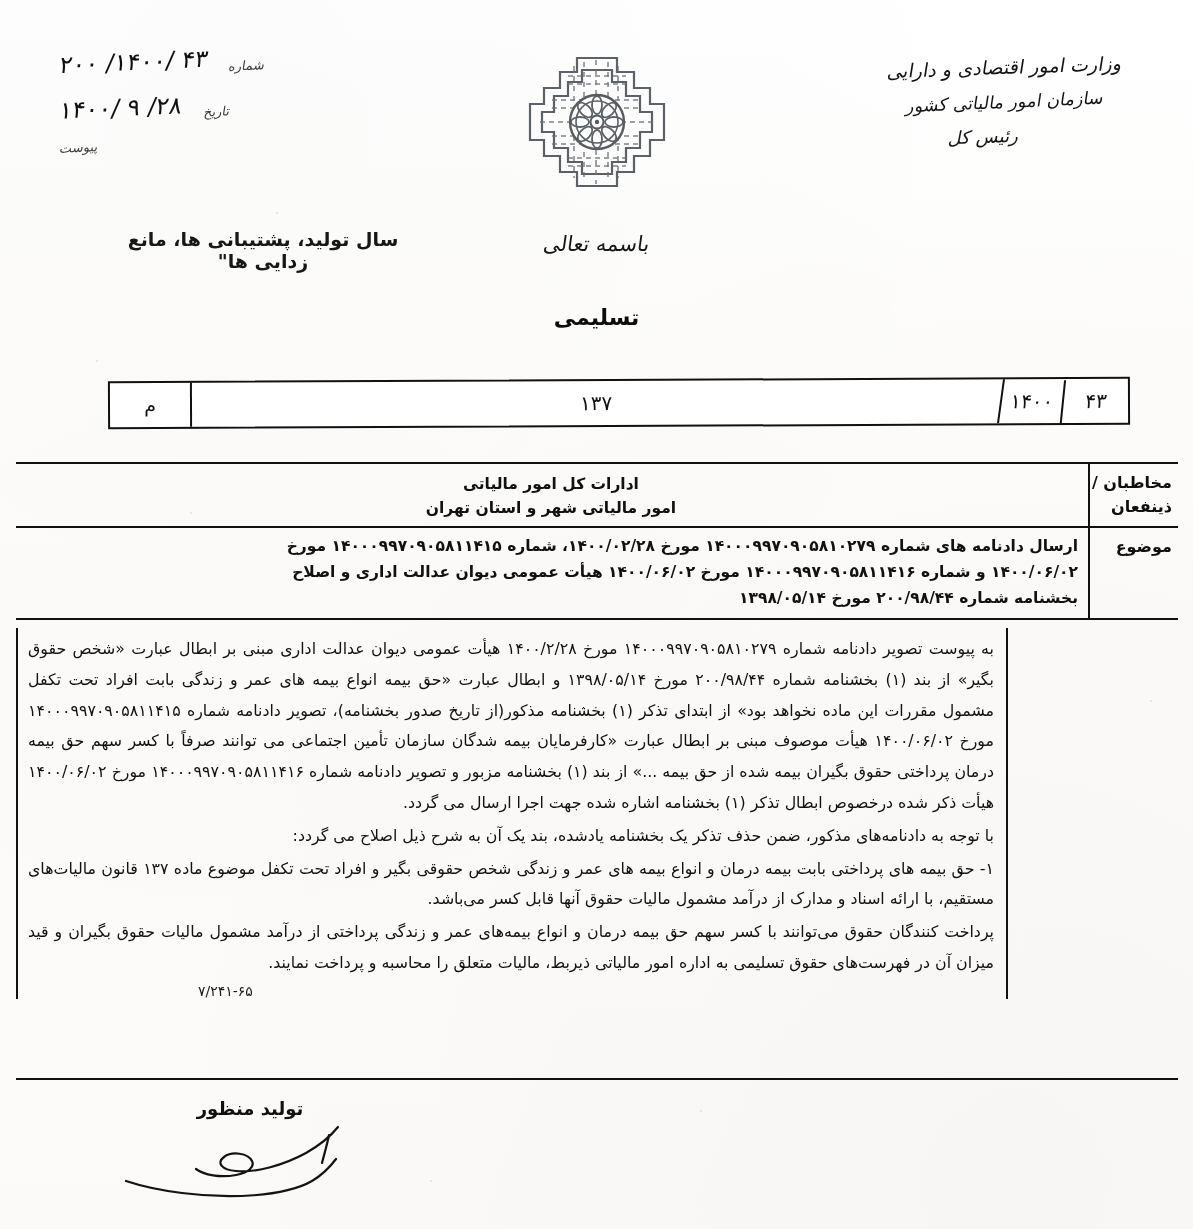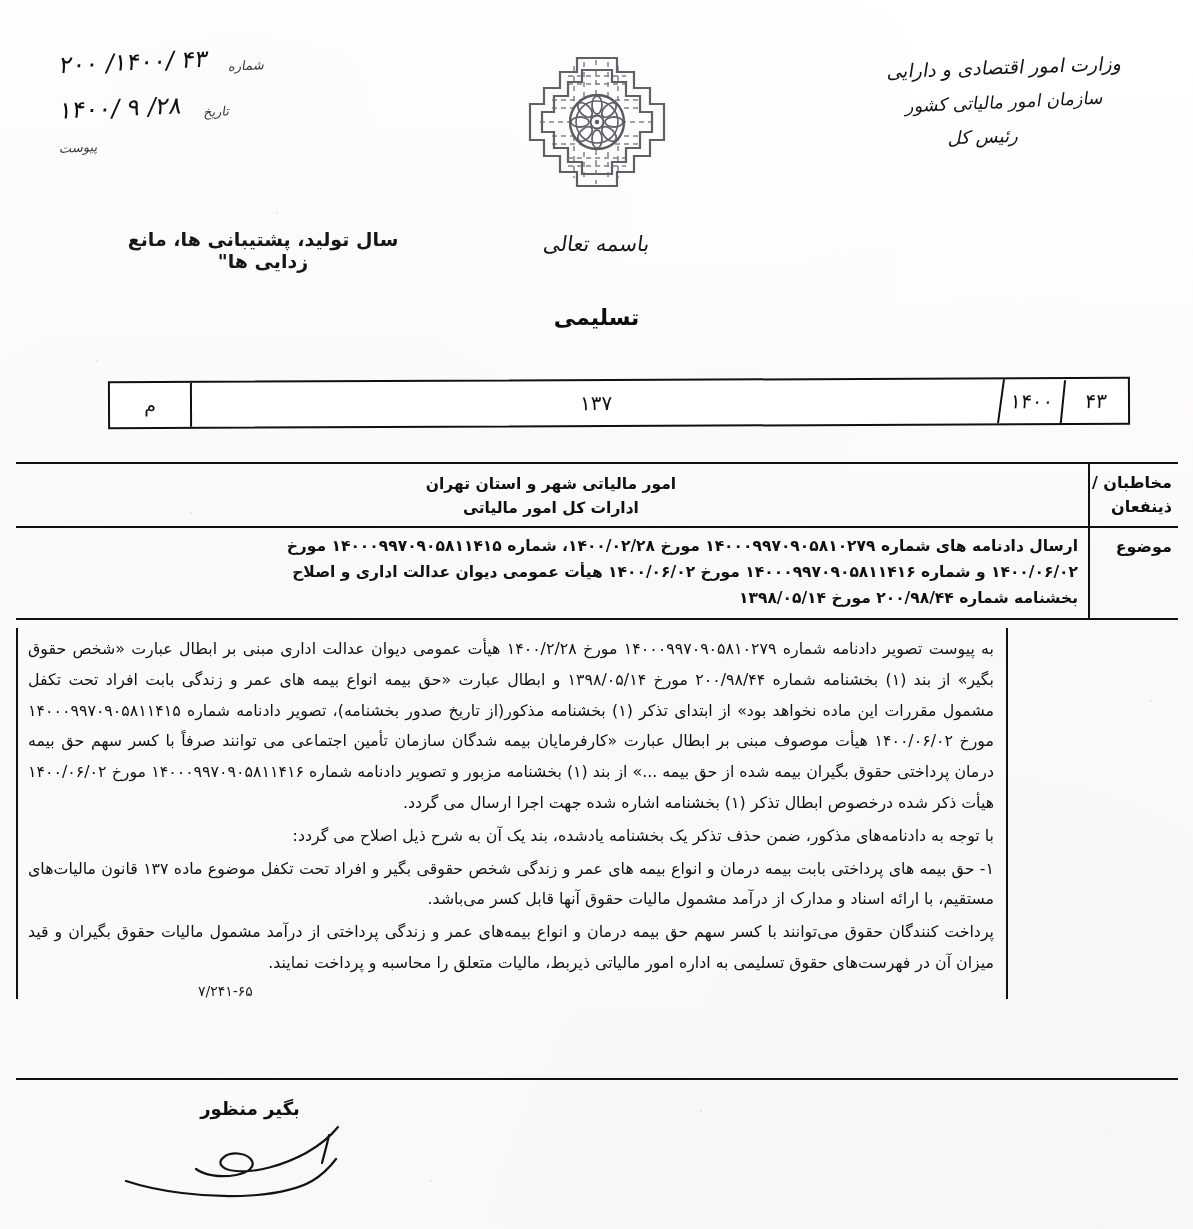--- a/index.html
+++ b/index.html
@@ -382,22 +382,22 @@
     <div class="strip-cell cell-class">م</div>
   </div>
 
   <div class="meta">
     <div class="meta-row">
       <div class="meta-label">
         <div>مخاطبان /</div>
         <div>ذینفعان</div>
       </div>
       <div class="meta-body addressees">
+        <div>ادارات کل امور مالیاتی</div>
         <div>امور مالیاتی شهر و استان تهران</div>
-        <div>ادارات کل امور مالیاتی</div>
       </div>
     </div>
     <div class="meta-row">
       <div class="meta-label">موضوع</div>
       <div class="meta-body subject">
         <div>ارسال دادنامه های شماره ۱۴۰۰۰۹۹۷۰۹۰۵۸۱۰۲۷۹ مورخ ۱۴۰۰/۰۲/۲۸، شماره ۱۴۰۰۰۹۹۷۰۹۰۵۸۱۱۴۱۵ مورخ</div>
         <div>۱۴۰۰/۰۶/۰۲ و شماره ۱۴۰۰۰۹۹۷۰۹۰۵۸۱۱۴۱۶ مورخ ۱۴۰۰/۰۶/۰۲ هیأت عمومی دیوان عدالت اداری و اصلاح</div>
         <div>بخشنامه شماره ۲۰۰/۹۸/۴۴ مورخ ۱۳۹۸/۰۵/۱۴</div>
       </div>
     </div>
@@ -406,21 +406,21 @@
   <div class="body-text">
     <p class="para">به پیوست تصویر دادنامه شماره ۱۴۰۰۰۹۹۷۰۹۰۵۸۱۰۲۷۹ مورخ ۱۴۰۰/۲/۲۸ هیأت عمومی دیوان عدالت اداری مبنی بر ابطال عبارت «شخص حقوق بگیر» از بند (۱) بخشنامه شماره ۲۰۰/۹۸/۴۴ مورخ ۱۳۹۸/۰۵/۱۴ و ابطال عبارت «حق بیمه انواع بیمه های عمر و زندگی بابت افراد تحت تکفل مشمول مقررات این ماده نخواهد بود» از ابتدای تذکر (۱) بخشنامه مذکور(از تاریخ صدور بخشنامه)، تصویر دادنامه شماره ۱۴۰۰۰۹۹۷۰۹۰۵۸۱۱۴۱۵ مورخ ۱۴۰۰/۰۶/۰۲ هیأت موصوف مبنی بر ابطال عبارت «کارفرمایان بیمه شدگان سازمان تأمین اجتماعی می توانند صرفاً با کسر سهم حق بیمه درمان پرداختی حقوق بگیران بیمه شده از حق بیمه ...» از بند (۱) بخشنامه مزبور و تصویر دادنامه شماره ۱۴۰۰۰۹۹۷۰۹۰۵۸۱۱۴۱۶ مورخ ۱۴۰۰/۰۶/۰۲ هیأت ذکر شده درخصوص ابطال تذکر (۱) بخشنامه اشاره شده جهت اجرا ارسال می گردد.</p>
     <p class="para">با توجه به دادنامه‌های مذکور، ضمن حذف تذکر یک بخشنامه یادشده، بند یک آن به شرح ذیل اصلاح می گردد:</p>
     <p class="para">۱- حق بیمه های پرداختی بابت بیمه درمان و انواع بیمه های عمر و زندگی شخص حقوقی بگیر و افراد تحت تکفل موضوع ماده ۱۳۷ قانون مالیات‌های مستقیم، با ارائه اسناد و مدارک از درآمد مشمول مالیات حقوق آنها قابل کسر می‌باشد.</p>
     <p class="para">پرداخت کنندگان حقوق می‌توانند با کسر سهم حق بیمه درمان و انواع بیمه‌های عمر و زندگی پرداختی از درآمد مشمول مالیات حقوق بگیران و قید میزان آن در فهرست‌های حقوق تسلیمی به اداره امور مالیاتی ذیربط، مالیات متعلق را محاسبه و پرداخت نمایند.</p>
     <div class="ref-code">۷/۲۴۱-۶۵</div>
   </div>
   <div class="body-close"></div>
 
   <div class="sign-block">
-    <div class="sign-name">بگیر منظور</div>
+    <div class="sign-name">تولید منظور</div>
     <div class="sign-mark">
       <svg viewBox="0 0 300 86" aria-hidden="true">
         <g fill="none" stroke="#131313" stroke-width="2.2" stroke-linecap="round">
           <path d="M214 12 C206 22 196 30 182 38 C160 50 132 58 112 56 C98 55 92 48 100 42 C108 36 124 38 128 46 C131 52 124 58 112 60 C96 63 80 60 72 54"></path>
           <path d="M205 20 C203 30 200 40 198 48"></path>
           <path d="M212 44 C206 52 198 60 188 66 C160 82 104 84 58 78 C34 75 14 70 2 66"></path>
         </g>
       </svg>
     </div>
   </div>

